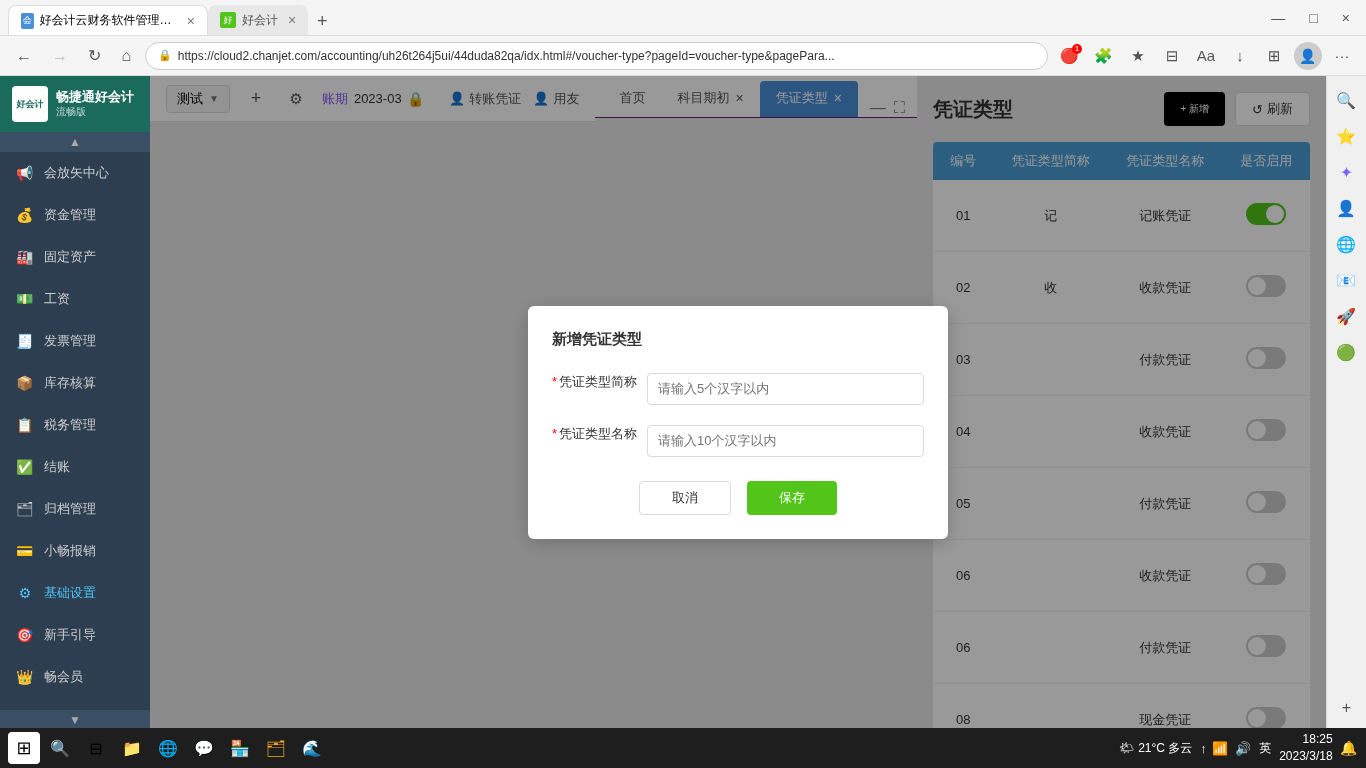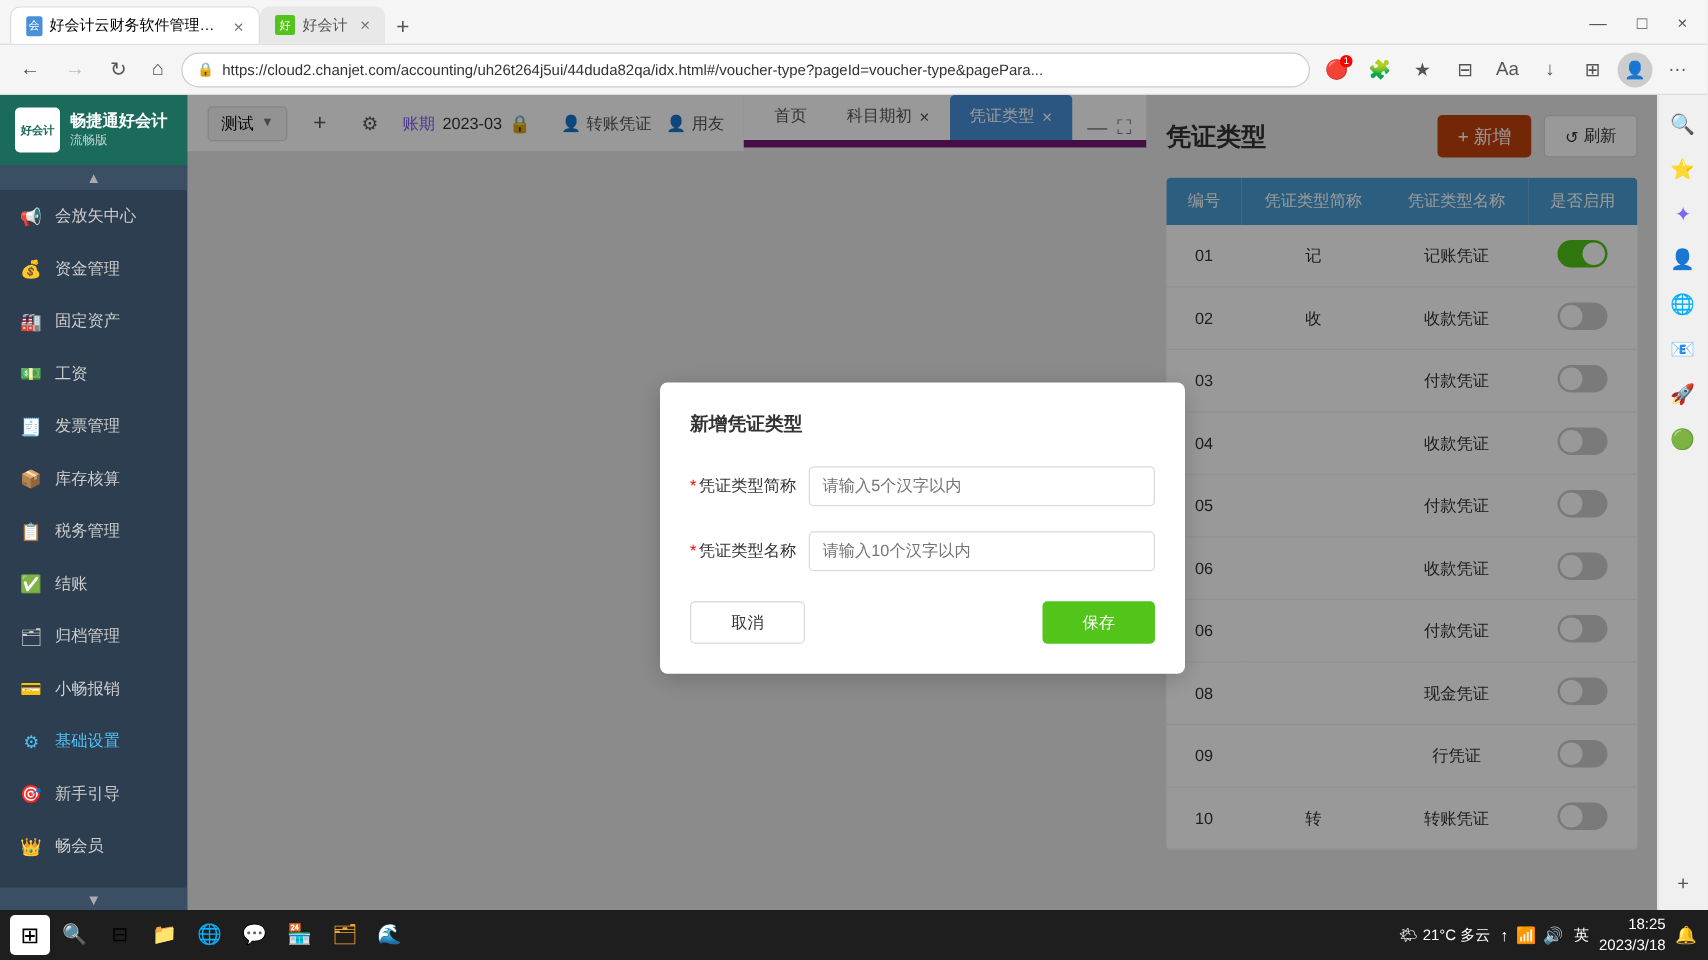--- a/index.html
+++ b/index.html
@@ -194,21 +194,21 @@
     }
     .user-btn {
       display: flex; align-items: center; gap: 4px;
       color: #555; font-size: 13px; cursor: pointer;
     }
 
     
     .tab-bar {
       height: 42px;
       background: #fff;
-      border-bottom: 6px solid #701a75;
+      border-bottom: 1px solid #701a75;
       display: flex;
       align-items: flex-end;
       padding-left: 8px;
     }
     .app-tab {
       height: 36px;
       padding: 0 16px;
       display: flex;
       align-items: center;
       gap: 6px;
@@ -247,26 +247,26 @@
       justify-content: space-between;
       margin-bottom: 16px;
     }
     .page-title {
       font-size: 20px;
       font-weight: bold;
       color: #333;
     }
     .page-actions { display: flex; gap: 10px; }
     .btn-primary {
-      background: #c2410c;
+      background: #000000;
       color: white;
       border: none;
       border-radius: 4px;
       padding: 7px 16px;
-      font-size: 15px;
+      font-size: 10px;
       cursor: pointer;
       display: flex;
       align-items: center;
       gap: 4px;
     }
     .btn-default {
       background: white;
       color: #333;
       border: 1px solid #d9d9d9;
       border-radius: 4px;
@@ -294,21 +294,21 @@
       padding: 10px 16px;
       text-align: center;
       font-weight: normal;
       font-size: 13px;
       border: none;
     }
     .data-table tbody tr {
       border-bottom: 1px solid #f0f0f0;
     }
     .data-table tbody td {
-      padding: 12px 16px;
+      padding: 23px 16px;
       text-align: center;
       font-size: 13px;
       color: #333;
     }
 
     
     .toggle-switch {
       width: 40px;
       height: 22px;
       border-radius: 11px;
@@ -378,21 +378,21 @@
       box-shadow: 0 4px 20px rgba(0,0,0,0.2);
     }
     .modal-title {
       font-size: 15px;
       font-weight: bold;
       color: #333;
       margin-bottom: 24px;
     }
     .form-row {
       display: flex;
-      align-items: center;
+      align-items: flex-start;
       margin-bottom: 20px;
       gap: 10px;
     }
     .form-label {
       font-size: 13px;
       color: #333;
       min-width: 80px;
       text-align: right;
     }
     .required-mark { color: red; margin-right: 2px; }
@@ -400,21 +400,21 @@
       flex: 1;
       height: 32px;
       border: 1px solid #d9d9d9;
       border-radius: 4px;
       padding: 0 10px;
       font-size: 13px;
       outline: none;
     }
     .modal-footer {
       display: flex;
-      justify-content: space-between;
+      justify-content: center;
       gap: 16px;
       margin-top: 24px;
     }
     .btn-cancel {
       background: white;
       color: #333;
       border: 1px solid #d9d9d9;
       border-radius: 4px;
       padding: 7px 32px;
       font-size: 13px;

